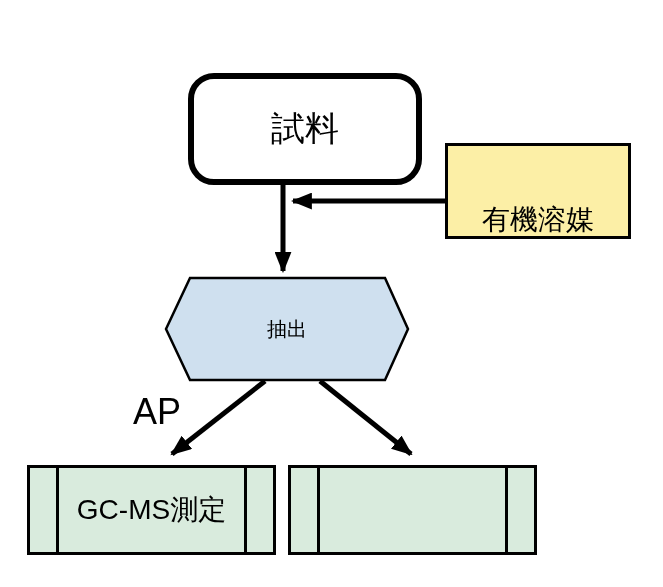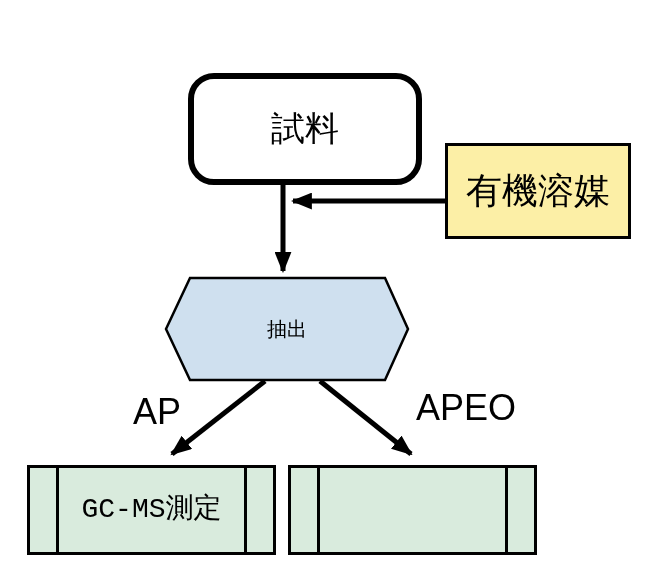--- a/index.html
+++ b/index.html
@@ -16,32 +16,33 @@
   }
   .sample-node {
     left:188px; top:25px; width:234px; height:112px;
     background:#ffffff; border:6px solid #000; border-radius:26px;
     font-size:34px;
     margin-top:48px;
   }
   .solvent-node {
     left:445px; top:143px; width:186px; height:96px;
     background:#fcefa6; border:3px solid #000;
-    font-size:36px;
+    font-size:28px;
+    align-items:flex-end;
   }
   .extraction-label {
     left:166px; top:278px; width:242px; height:102px;
     font-size:20px;
   }
   .process-node {
     top:465px; width:249px; height:90px;
     background:#d9ebdd; border:3px solid #000;
     font-size:28px;
   }
-  .process-left  { left:27px;font-family:Liberation Mono, monospace; }
+  .process-left  { left:27px; }
   .process-right { left:288px; }
   .pp-line {
     position:absolute; top:0; bottom:0; width:3px; background:#000;
   }
   .pp-line-left  { left:26px; }
   .pp-line-right { right:26px; }
   .edge-label {
     position:absolute; font-size:36px; line-height:1;
   }
   .edge-label-ap   { left:133px; top:394px; }
@@ -76,21 +77,20 @@
 
   <div class="node solvent-node">
     <span>有機溶媒</span>
   </div>
 
   <div class="node extraction-label">
     <span>抽出</span>
   </div>
 
   <div class="edge-label edge-label-ap">AP</div>
-  <div class="edge-label edge-label-apeo">APEO</div>
 
   <div class="node process-node process-left">
     <div class="pp-line pp-line-left"></div>
     <span>GC-MS測定</span>
     <div class="pp-line pp-line-right"></div>
   </div>
 
   <div class="node process-node process-right">
     <div class="pp-line pp-line-left"></div>
     <div class="pp-line pp-line-right"></div>

